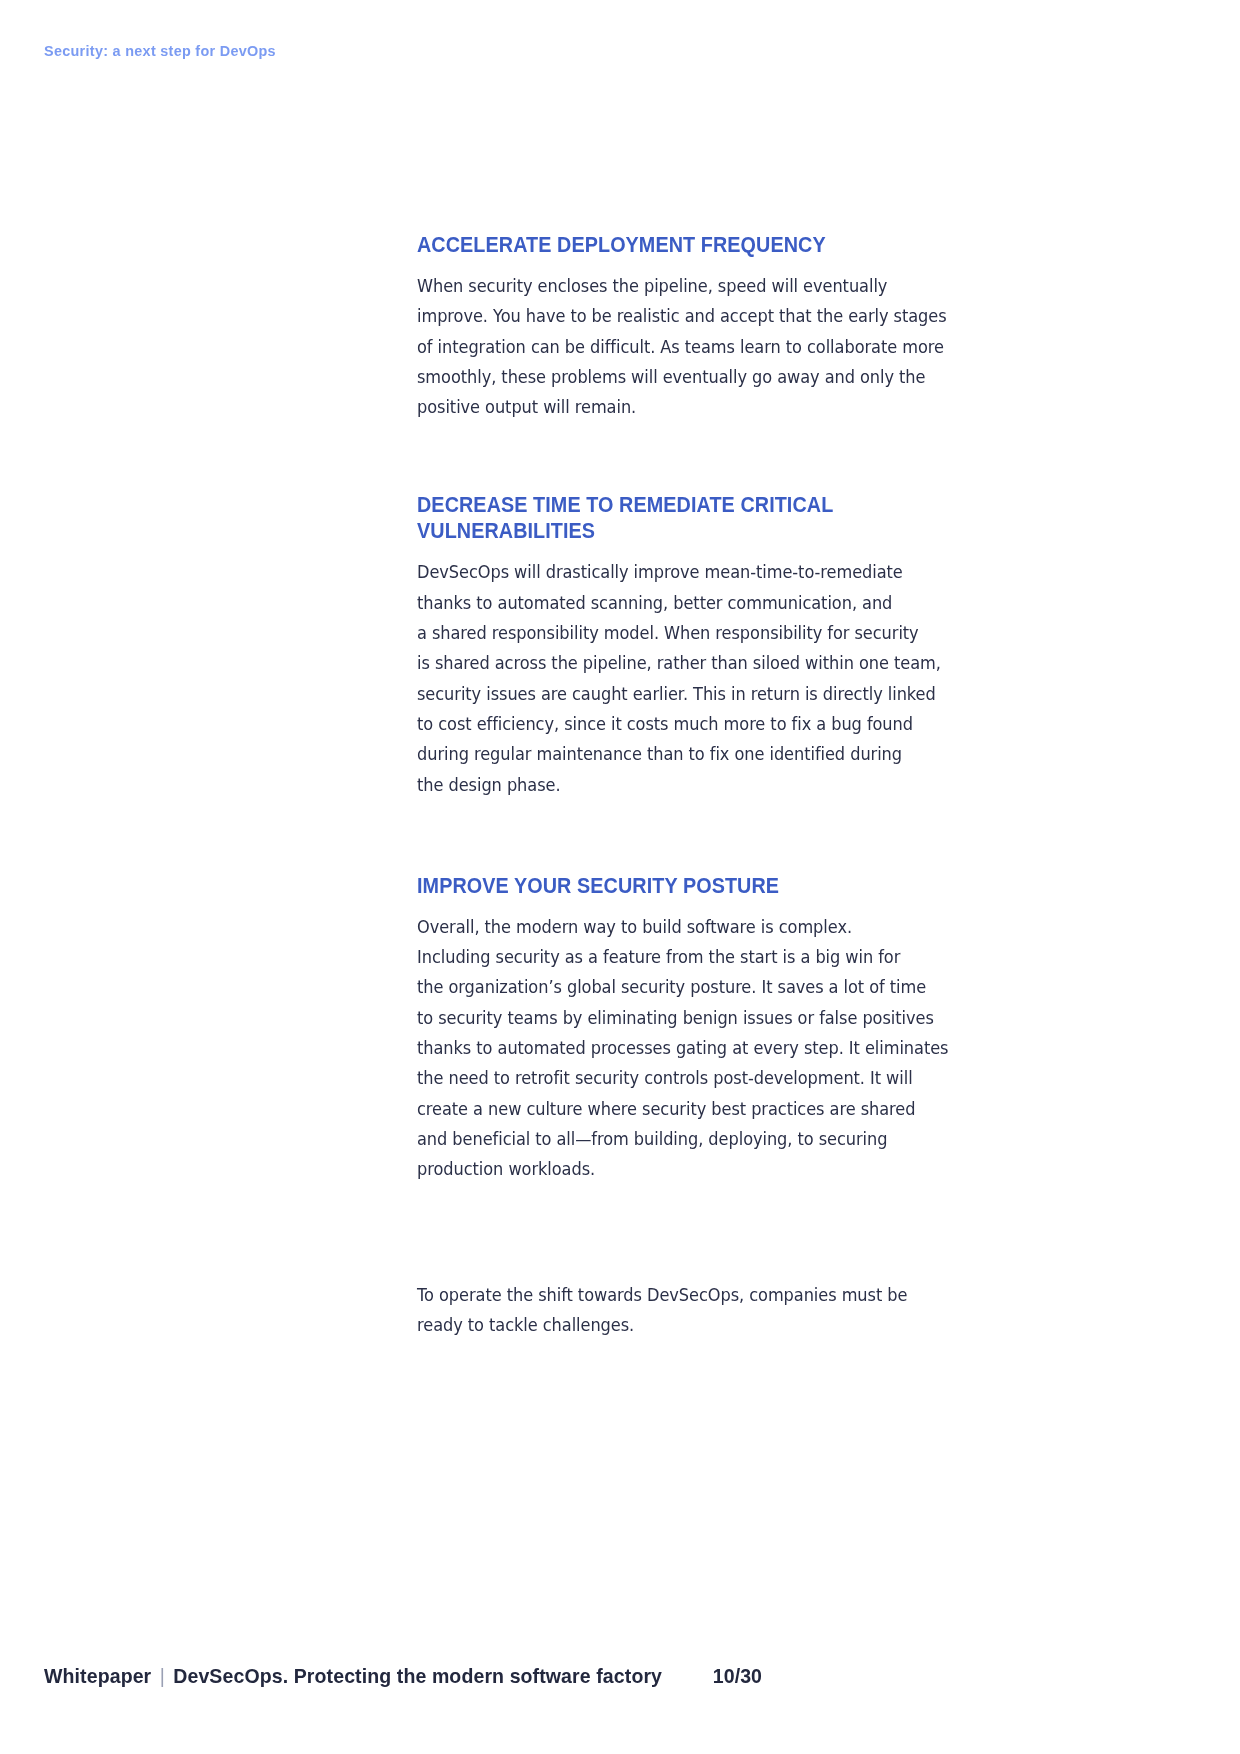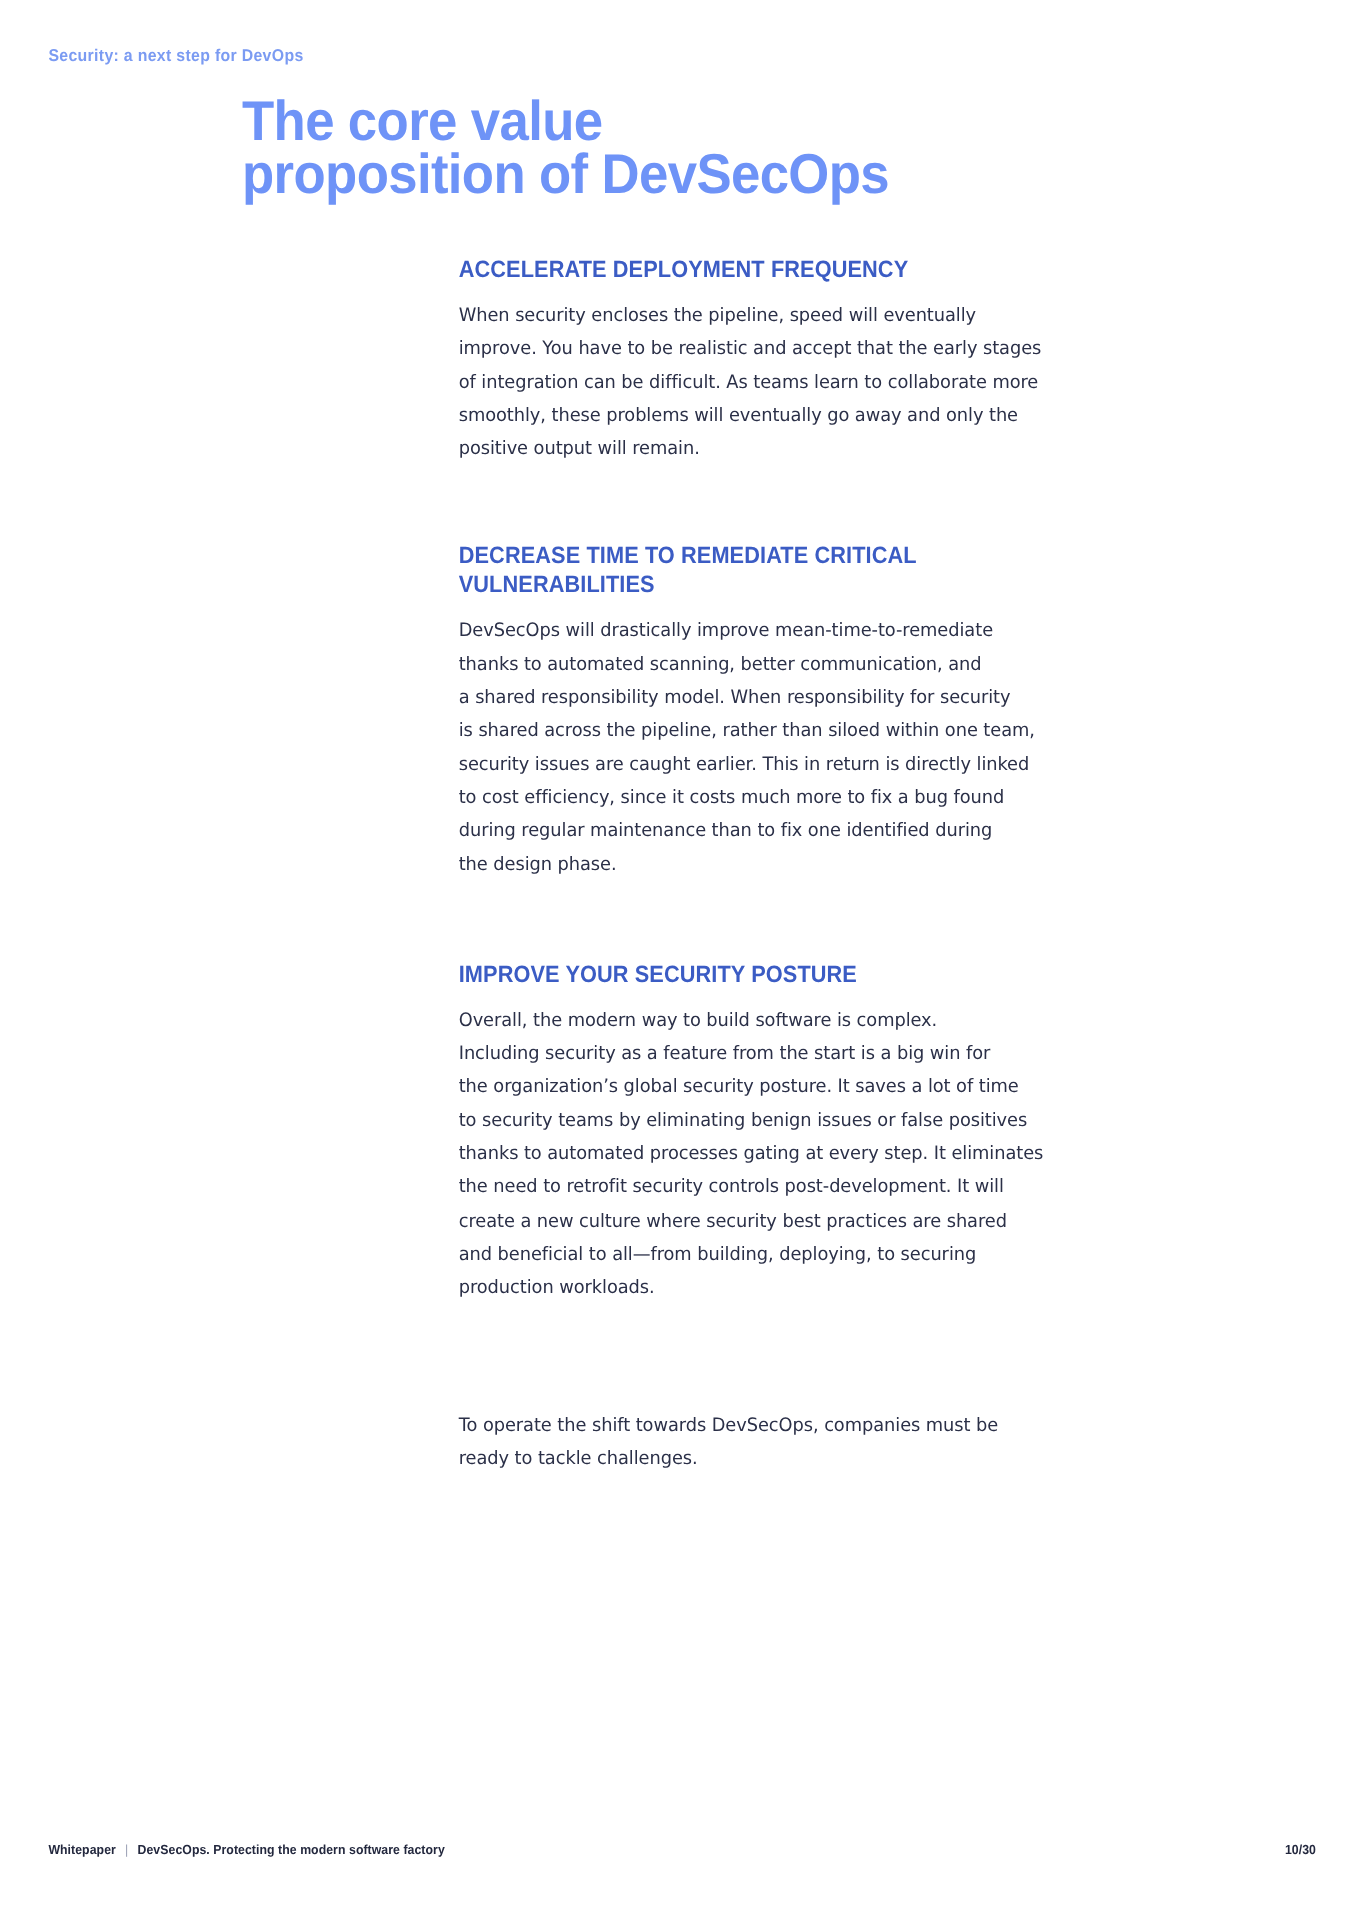--- a/index.html
+++ b/index.html
@@ -101,24 +101,23 @@
   .gap-c { height: 95px; }
 
   
   .footer {
     position: absolute;
     left: 44px;
     right: 44px;
     bottom: 66px;
     display: flex;
     align-items: baseline;
-    justify-content: space-between;
-    font-family: "Liberation Sans", sans-serif;
-    font-weight: 700;
-    font-size: 12px;
+    font-family: "Liberation Sans", sans-serif;
+    font-weight: 700;
+    font-size: 21px;
     letter-spacing: 0.005em;
     color: #23283E;
   }
   .footer-left {
     display: flex;
     align-items: baseline;
     transform: scaleX(0.93);
     transform-origin: left center;
     white-space: nowrap;
   }
@@ -133,24 +132,20 @@
     white-space: nowrap;
   }
 </style>
 </head>
 <body>
 
 <div class="page">
 
   <div class="running-header">Security: a next step for DevOps</div>
 
-  <div class="title-block">
-    <div class="title-line">The core value</div>
-    <div class="title-line">proposition of DevSecOps</div>
-  </div>
 
   <div class="content">
 
     <div class="section">
       <div class="section-heading">Accelerate deployment frequency</div>
       <p class="body-text">
         <span>When security encloses the pipeline, speed will eventually</span>
         <span>improve. You have to be realistic and accept that the early stages</span>
         <span>of integration can be difficult. As teams learn to collaborate more</span>
         <span>smoothly, these problems will eventually go away and only the</span>

